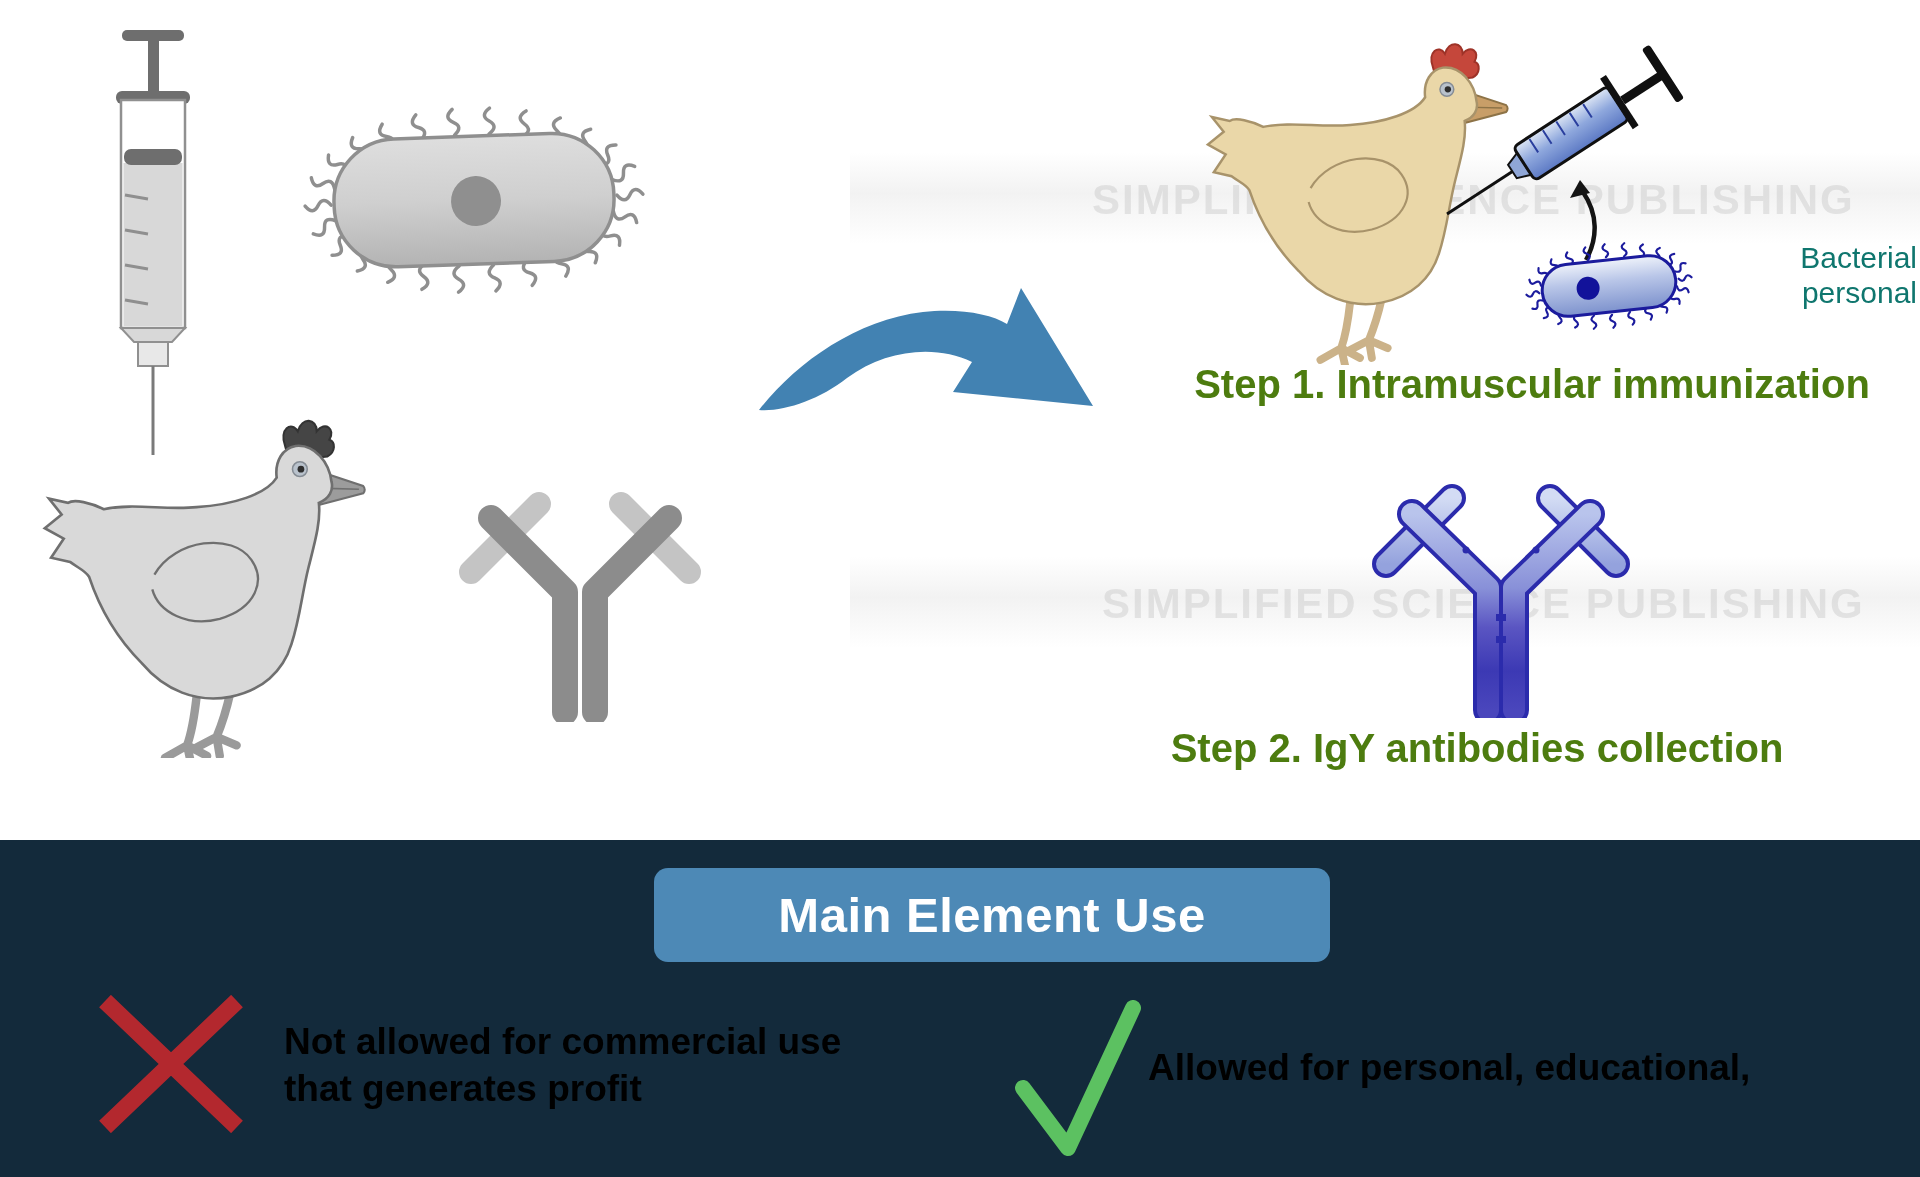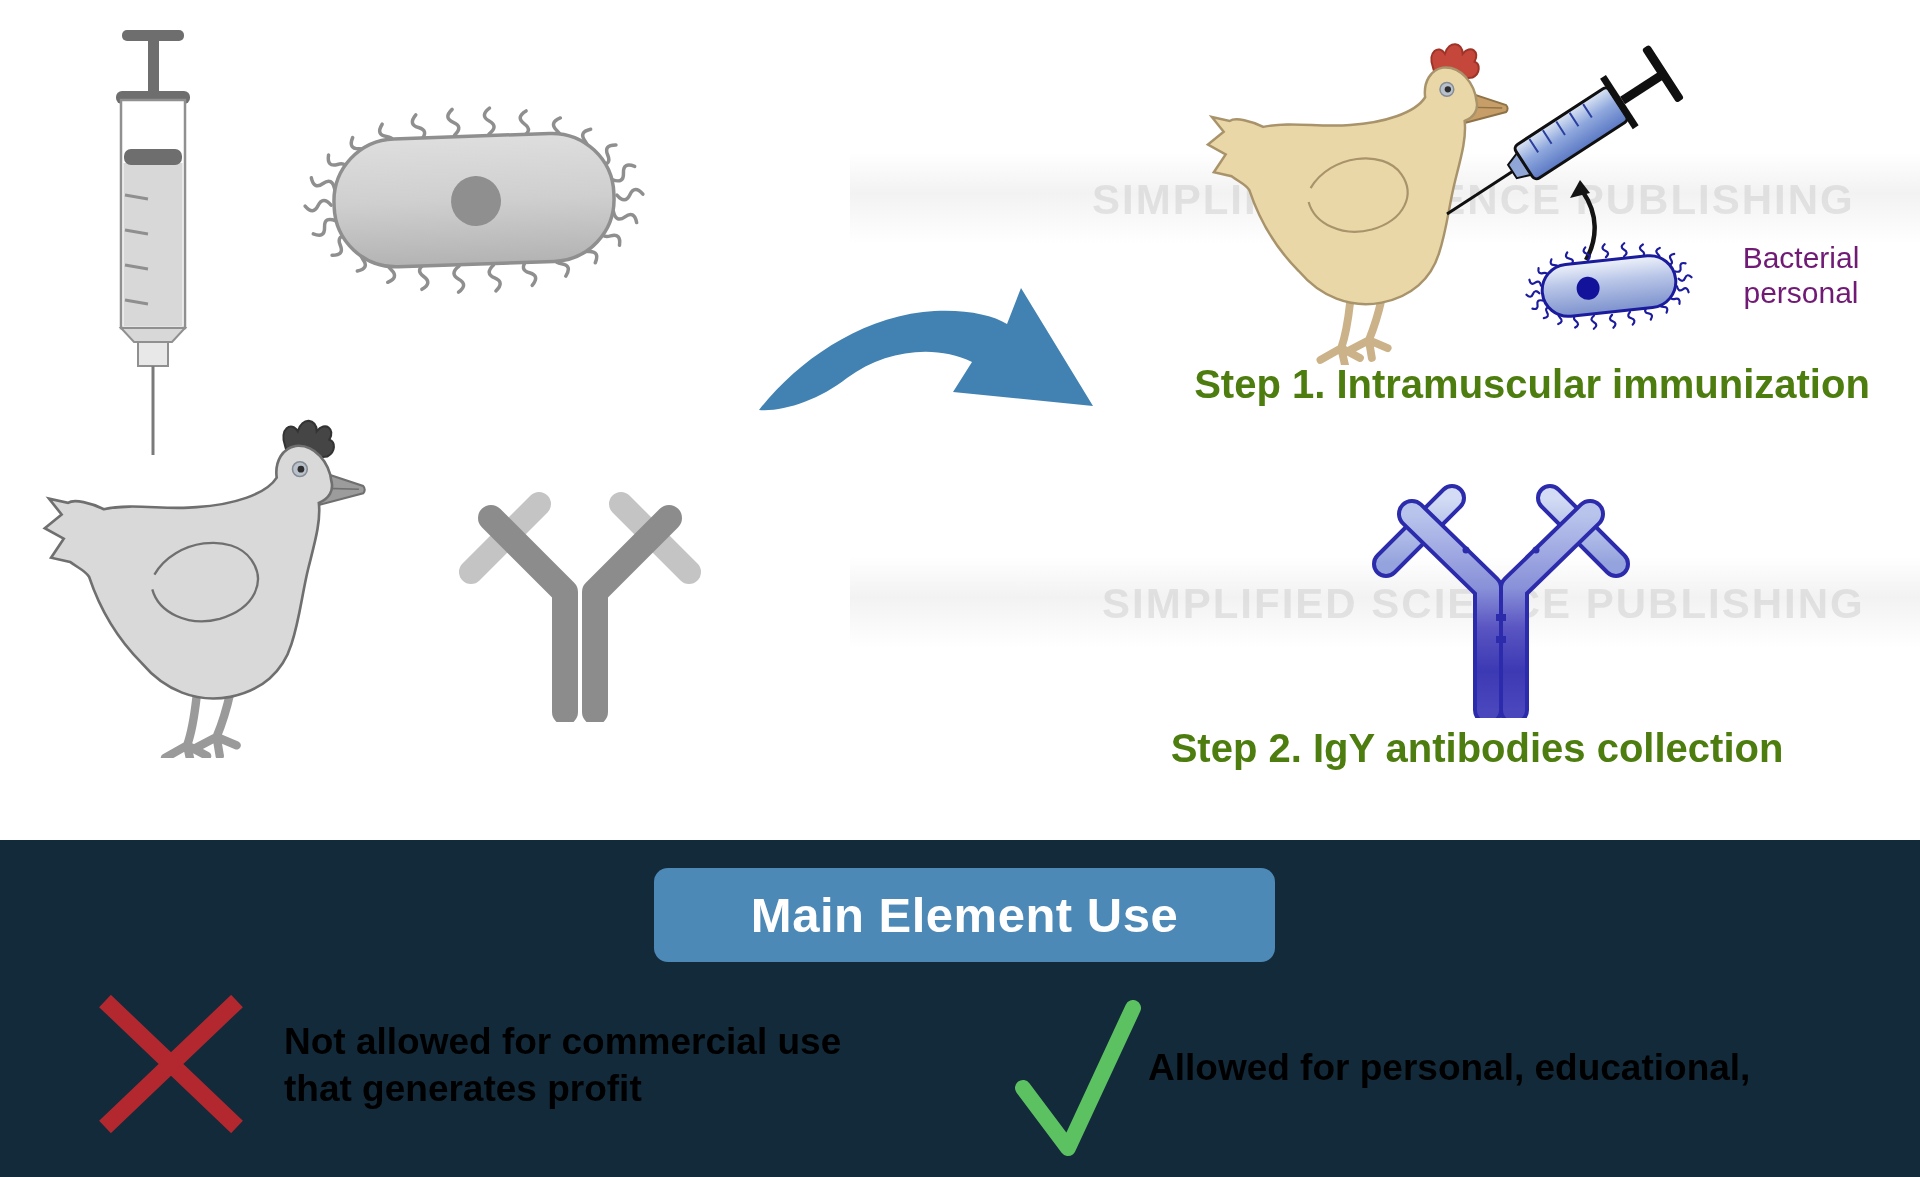--- a/index.html
+++ b/index.html
@@ -4,24 +4,24 @@
 <style>
   html,body{margin:0;padding:0;background:#ffffff;}
   body{font-family:"Liberation Sans", sans-serif;}
   #stage{position:relative;width:1920px;height:1177px;background:#ffffff;overflow:hidden;}
   .abs{position:absolute;}
   
   .wm-band{height:92px;background:linear-gradient(to bottom,rgba(130,130,130,0) 0%,rgba(130,130,130,.10) 45%,rgba(130,130,130,.06) 68%,rgba(130,130,130,0) 100%);z-index:1;}
   .wm-text{font-size:42px;font-weight:700;letter-spacing:2px;color:#c9c9c9;opacity:.45;white-space:nowrap;z-index:1;}
   
   .step-label{font-size:40px;font-weight:700;color:#4d7c0f;white-space:nowrap;transform:translateX(-50%);z-index:5;}
-  .antigen-label{width:232px;text-align:center;font-size:30px;line-height:35px;color:#701a75;z-index:5;}
+  .antigen-label{width:232px;text-align:right;font-size:30px;line-height:35px;color:#0f766e;z-index:5;}
   
   #footer{left:0;top:840px;width:1920px;height:337px;background:#132a3b;z-index:2;}
-  #use-btn{left:654px;top:868px;width:621px;height:94px;background:#4d89b6;border-radius:14px;display:flex;align-items:center;justify-content:center;z-index:3;}
+  #use-btn{left:654px;top:868px;width:676px;height:94px;background:#4d89b6;border-radius:14px;display:flex;align-items:center;justify-content:center;z-index:3;}
   #use-btn span{color:#ffffff;font-size:49px;font-weight:700;letter-spacing:.5px;}
   .rule-text{color:#000000;font-size:37px;font-weight:700;line-height:47px;z-index:3;}
   .gfx{z-index:2;}
   .gfx-top{z-index:4;}
 </style>
 </head>
 <body>
 
 <div id="stage">
 

